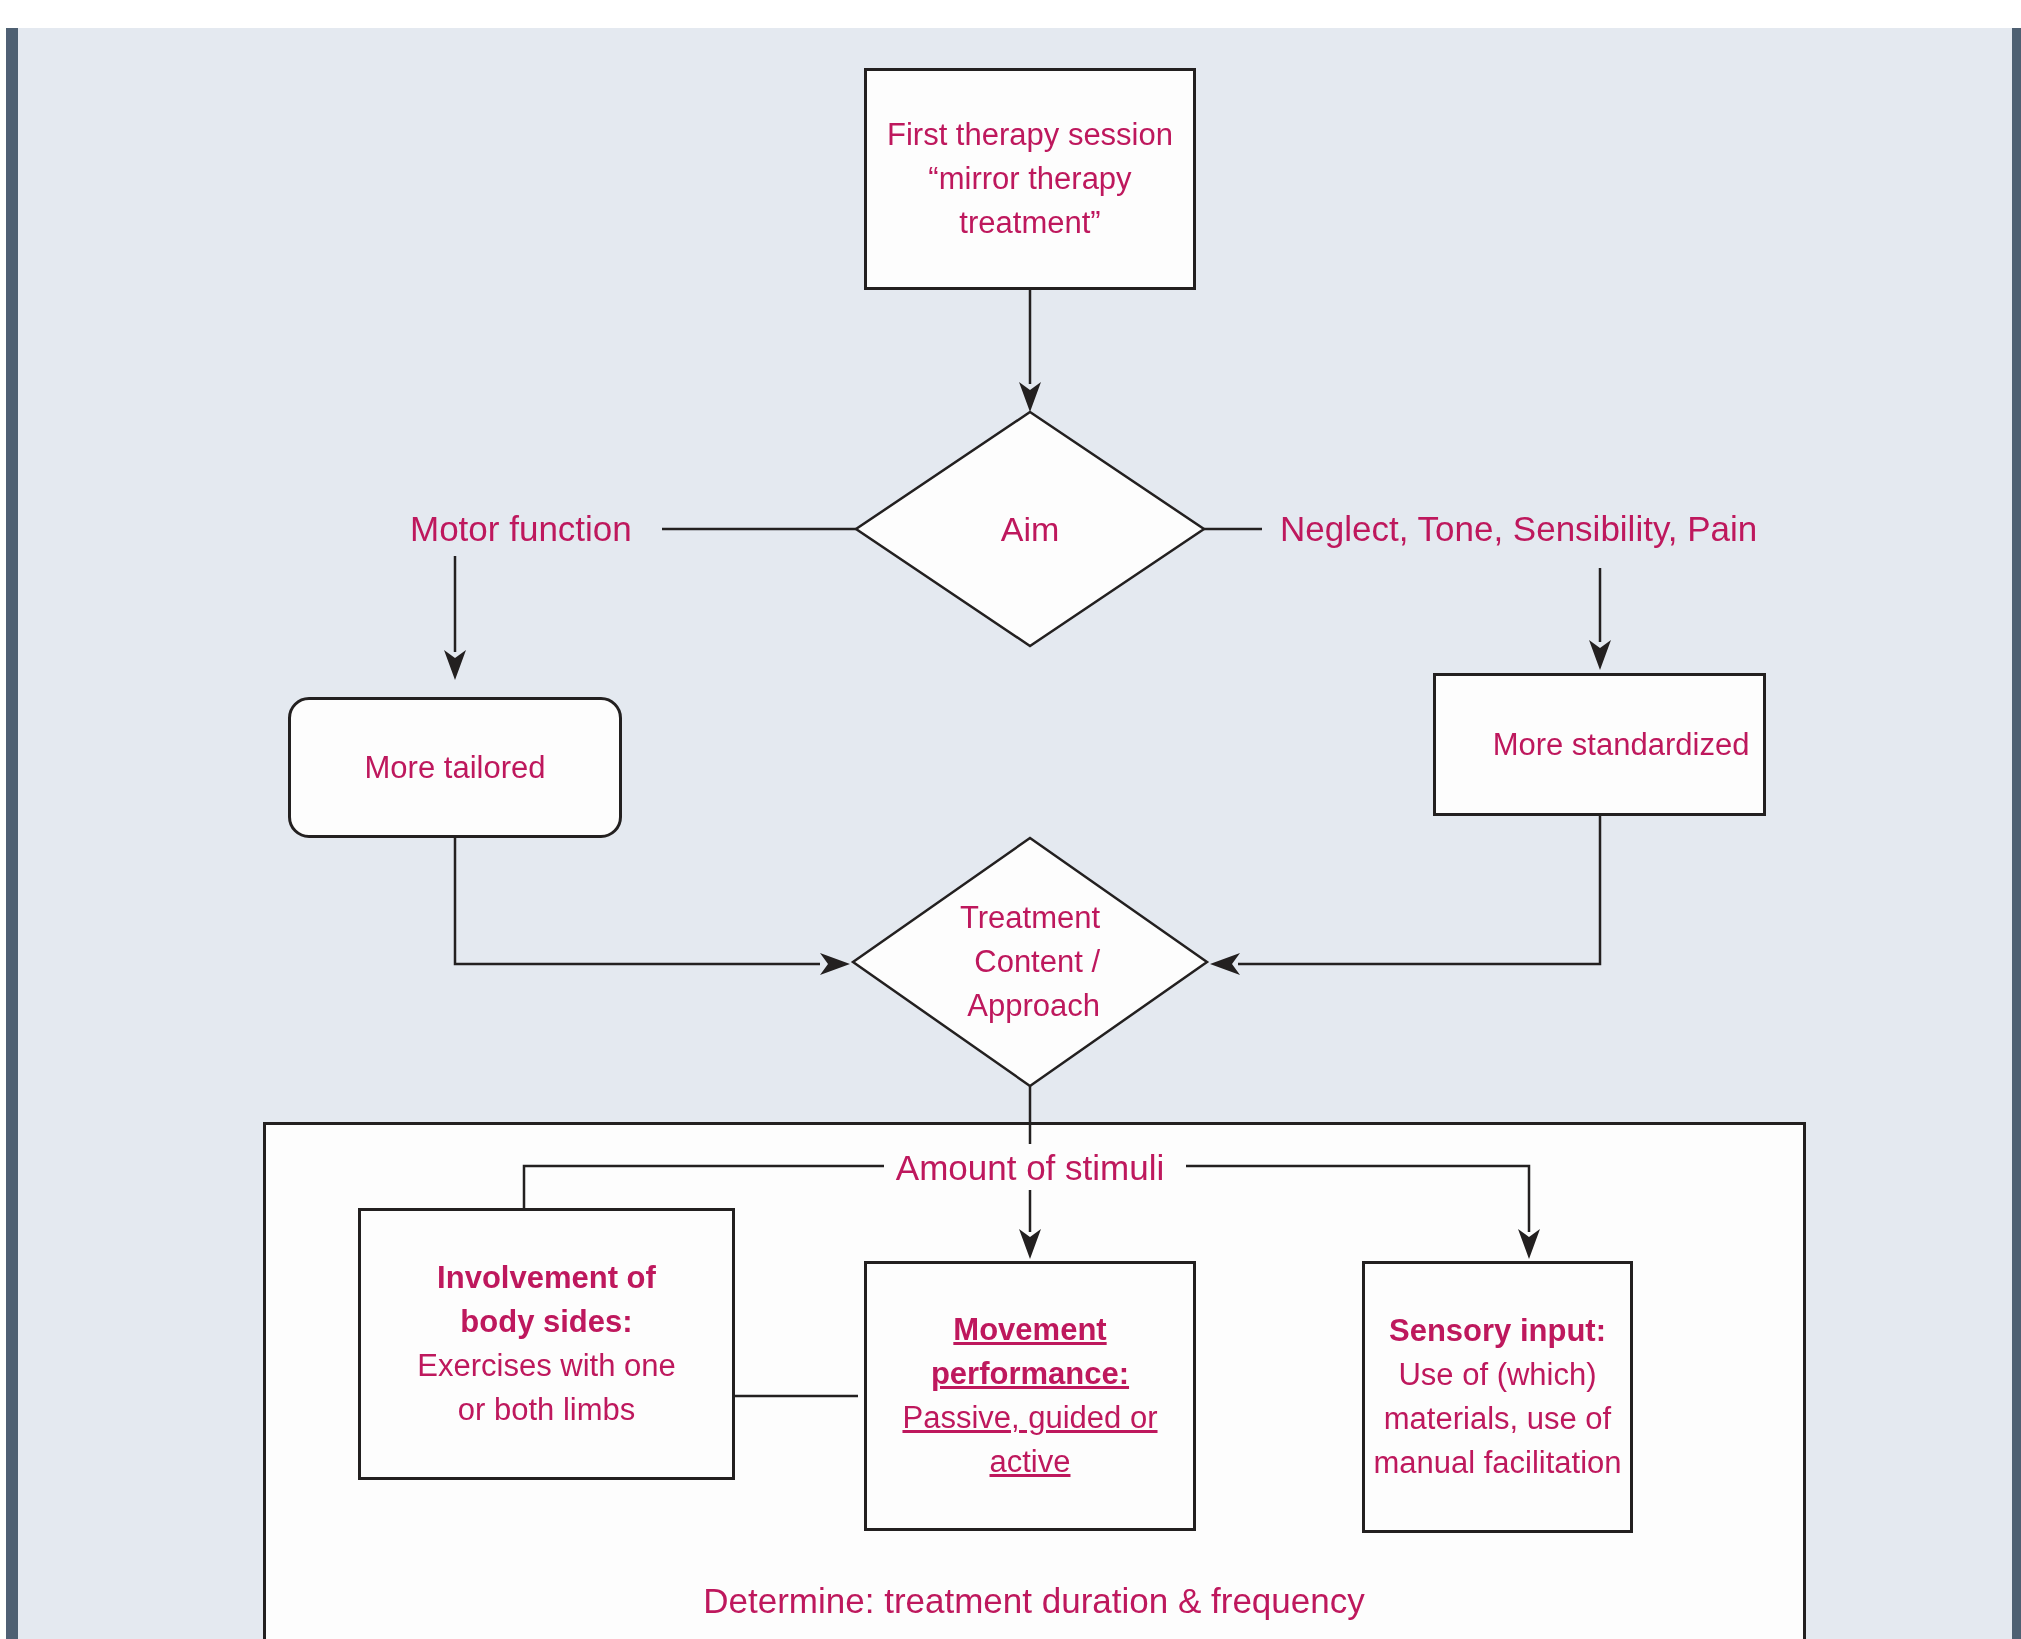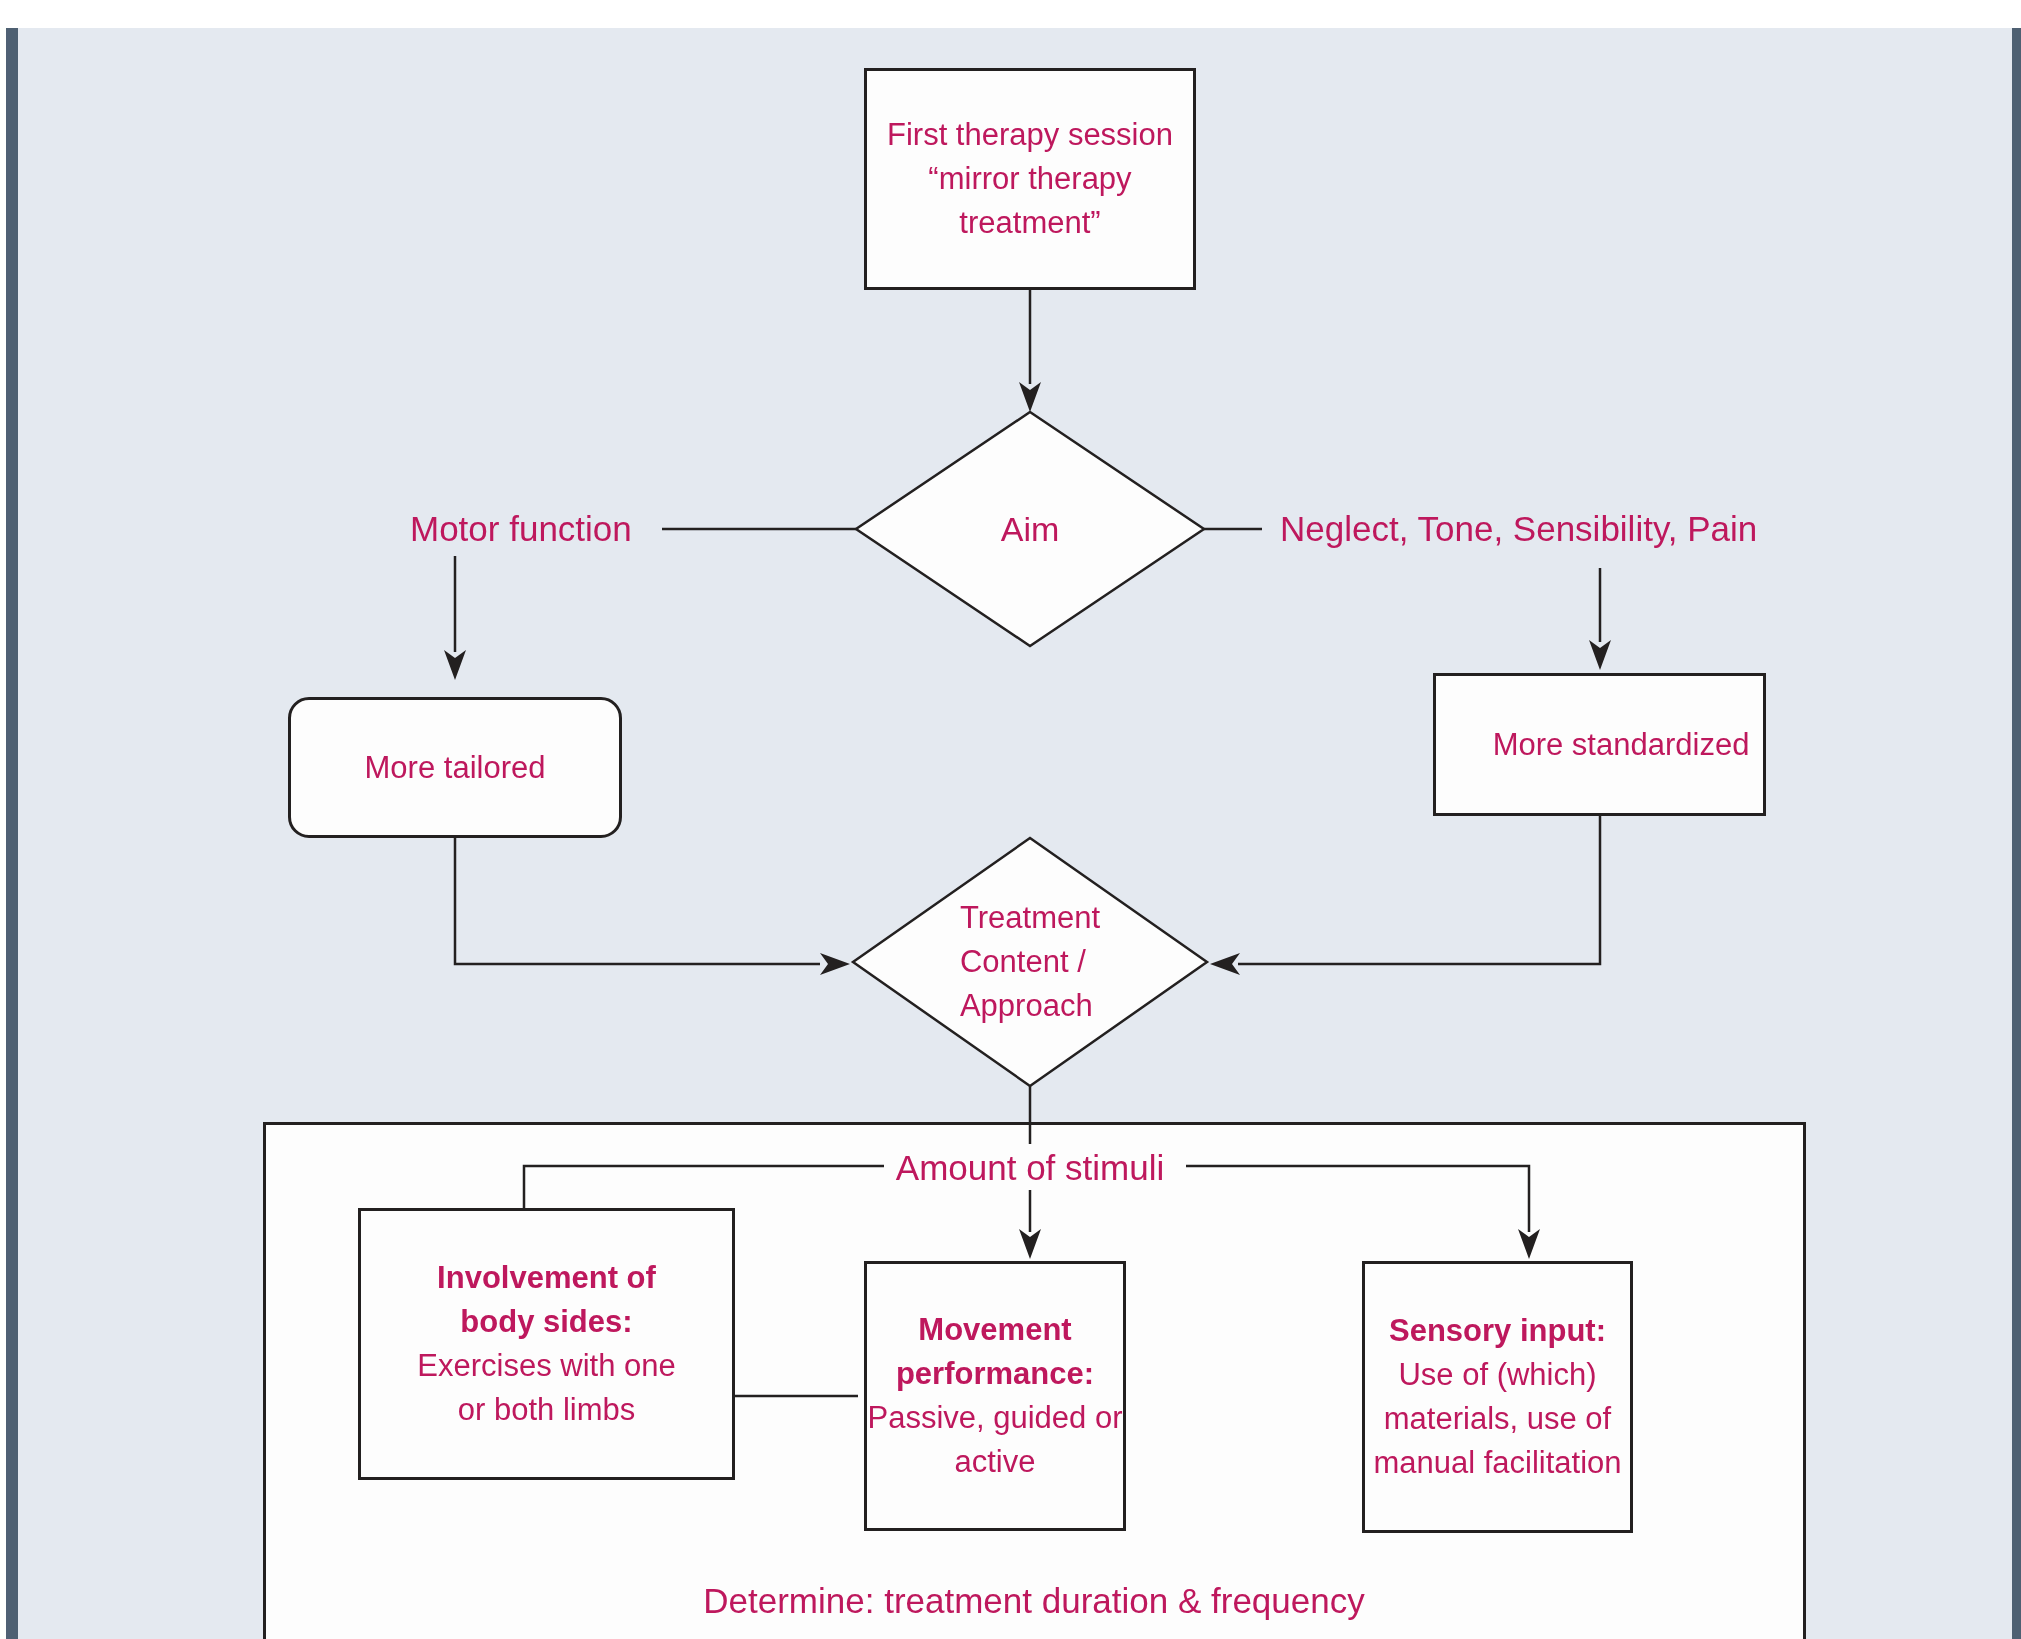--- a/index.html
+++ b/index.html
@@ -25,21 +25,21 @@
     display:flex;flex-direction:column;align-items:center;justify-content:center;
     text-align:center;z-index:3;font-size:31px;line-height:44px;
   }
   .node .b{font-weight:700;}
   .lbl{
     position:absolute;z-index:3;font-size:35px;line-height:40px;white-space:nowrap;
   }
   .lbl.centered{transform:translate(-50%,-50%);text-align:center;}
   .lbl.vcenter{transform:translateY(-50%);}
   .diamond-label{
-    position:absolute;z-index:3;text-align:left;font-size:31px;line-height:44px;
+    position:absolute;z-index:3;text-align:right;font-size:31px;line-height:44px;
     transform:translate(-50%,-50%);white-space:nowrap;
   }
   .aim-size{font-size:34px;}
 </style>
 </head>
 <body>
 
 <div class="canvas">
 
   <div class="edge-sliver"></div>
@@ -118,21 +118,21 @@
 
   <div class="lbl centered" style="left:1030px;top:1140px;">Amount of stimuli</div>
 
   <div class="node" style="left:358px;top:1180px;width:377px;height:272px;">
     <div class="b">Involvement of</div>
     <div class="b">body sides:</div>
     <div>Exercises with one</div>
     <div>or both limbs</div>
   </div>
 
-  <div class="node" style="left:864px;top:1233px;width:262px;height:270px;">
+  <div class="node" style="left:864px;top:1233px;width:332px;height:270px;text-decoration:underline;">
     <div class="b">Movement</div>
     <div class="b">performance:</div>
     <div>Passive, guided or</div>
     <div>active</div>
   </div>
 
   <div class="node" style="left:1362px;top:1233px;width:271px;height:272px;">
     <div class="b">Sensory input:</div>
     <div>Use of (which)</div>
     <div>materials, use of</div>

